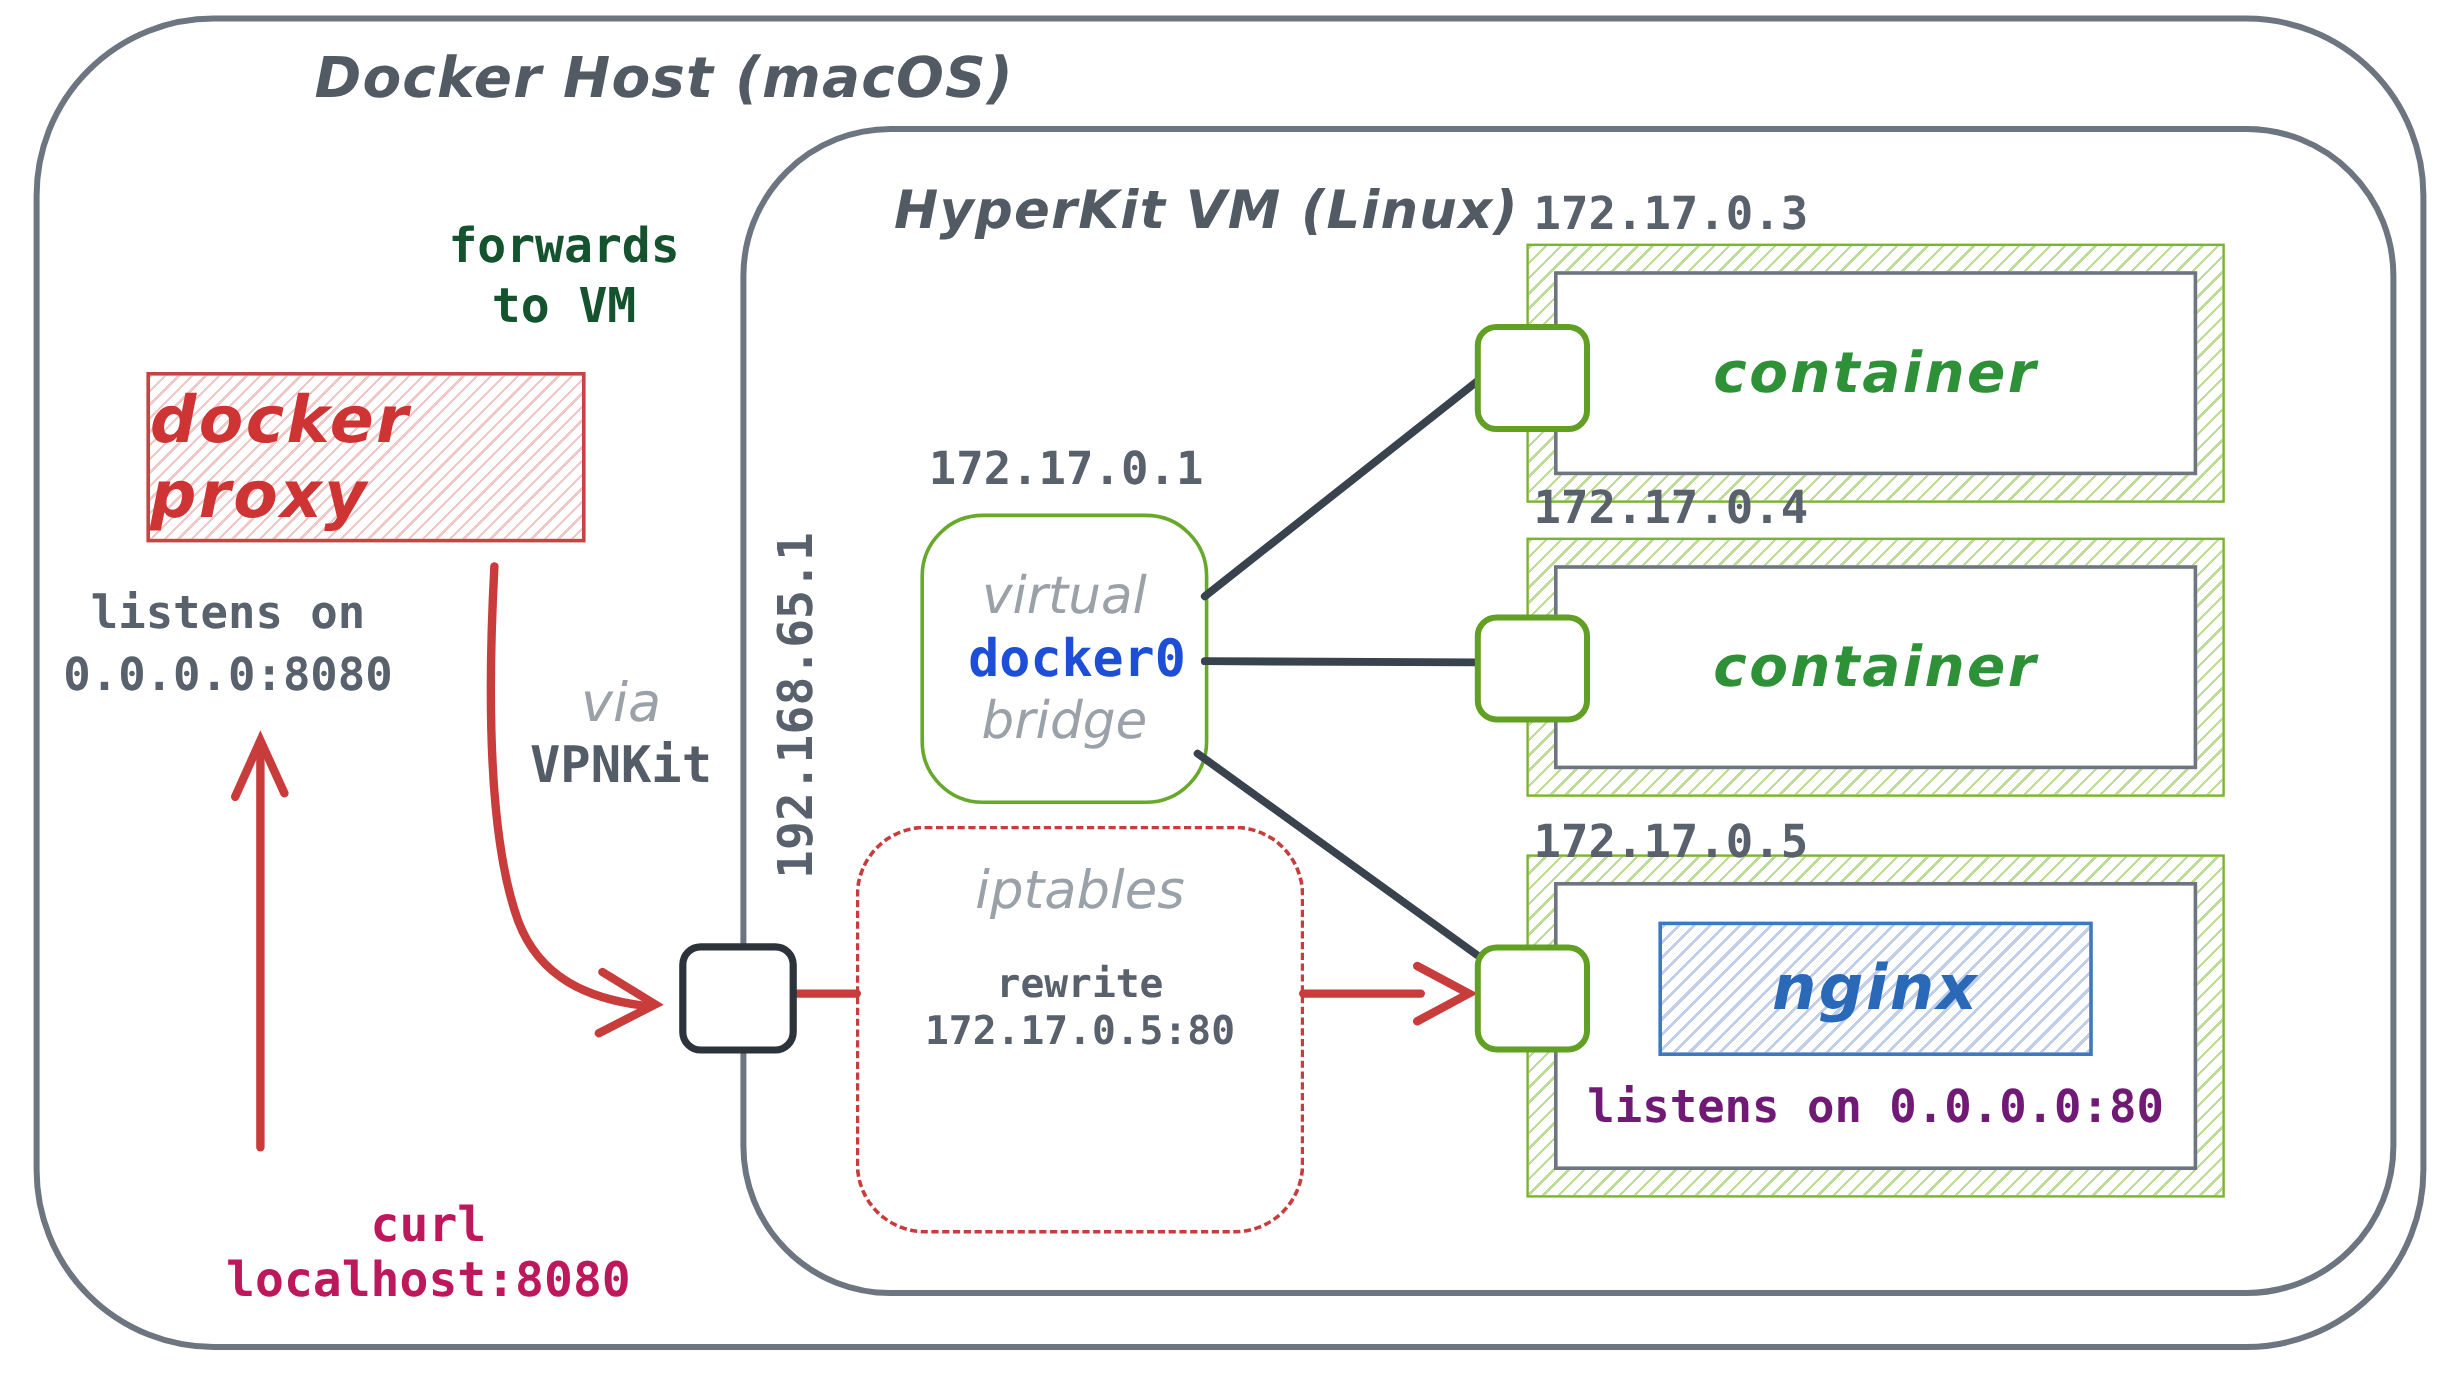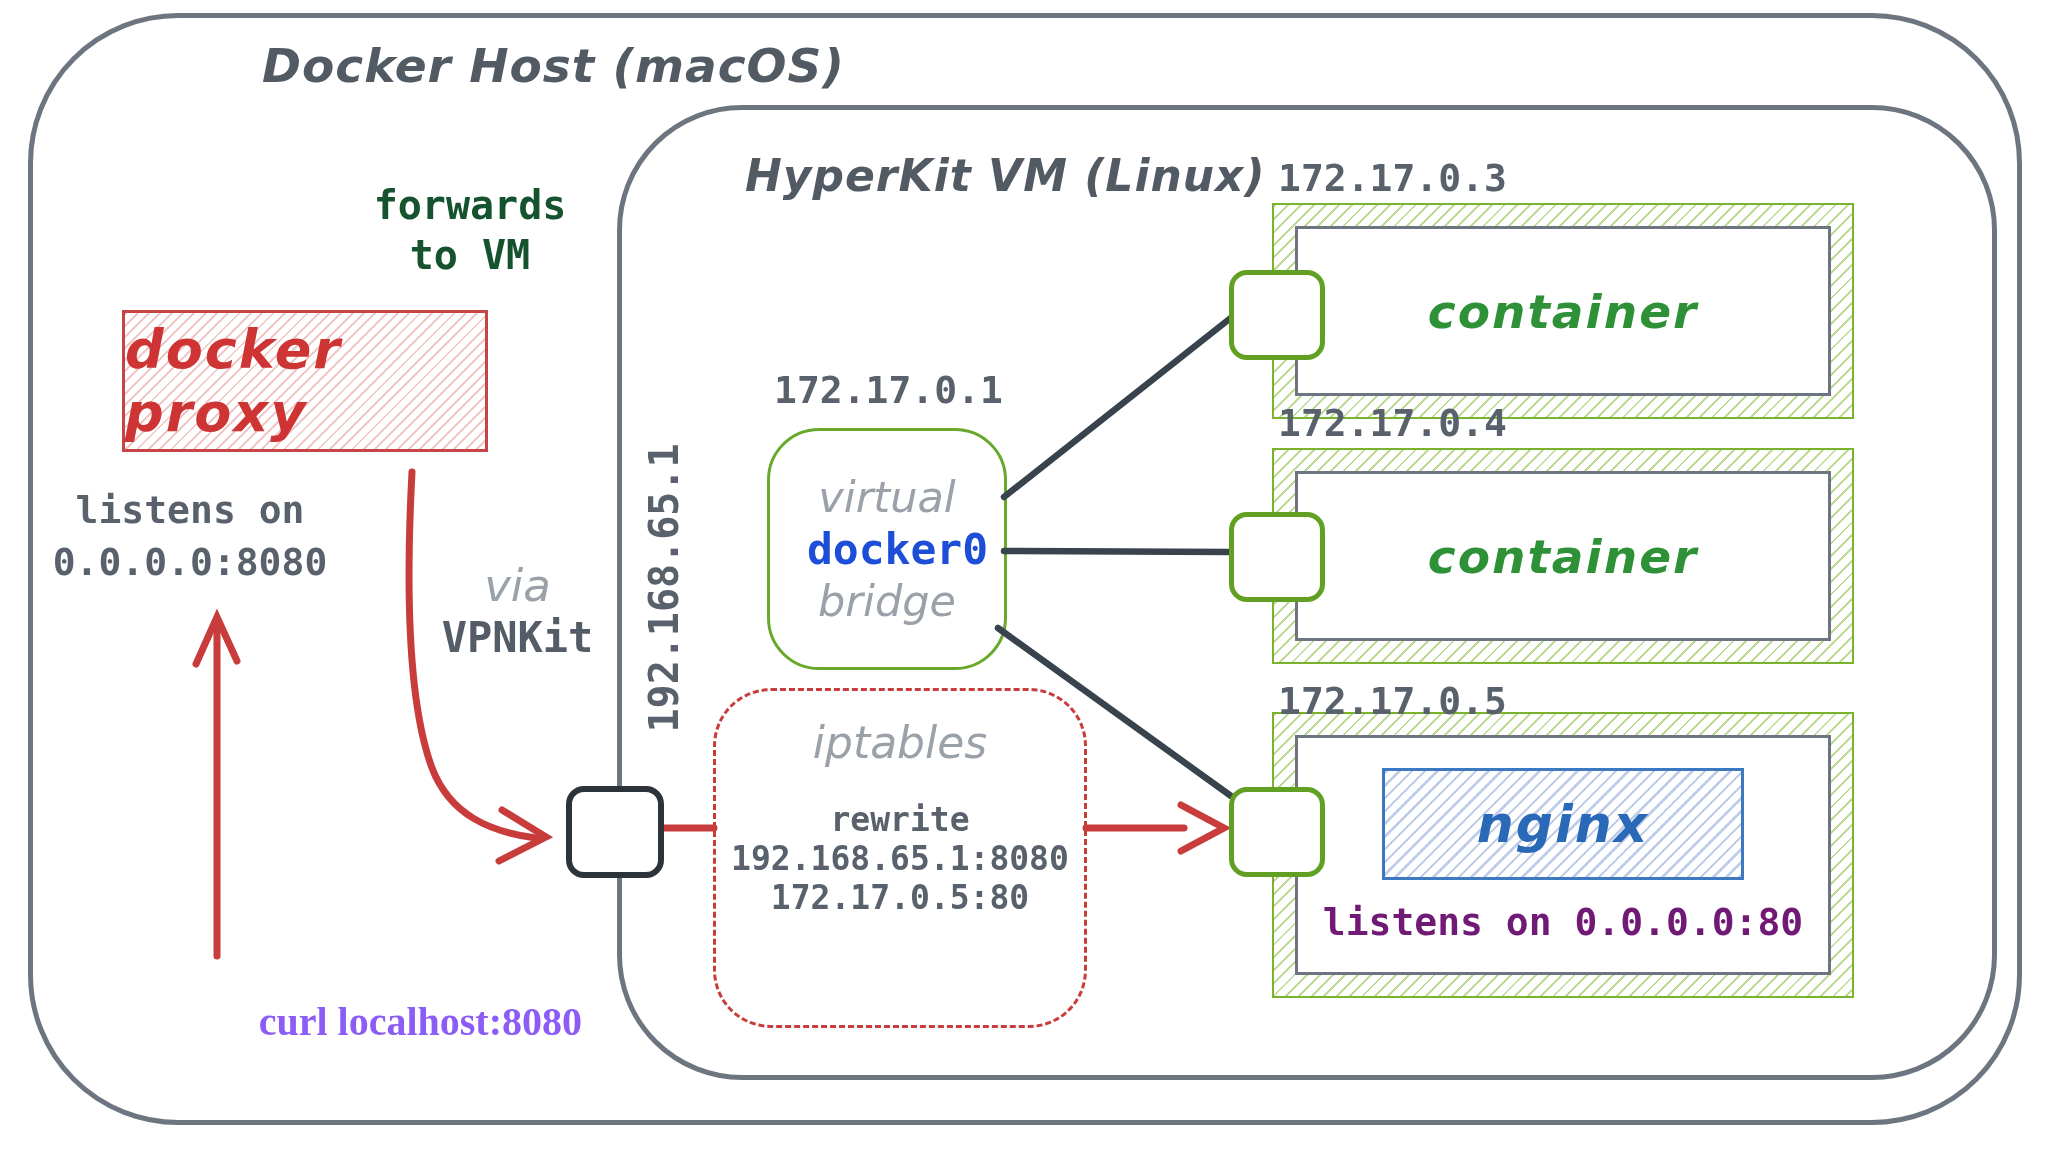--- a/index.html
+++ b/index.html
@@ -28,21 +28,21 @@
   .vm-title   { left:745px; top:150px; font-size:44px; z-index:2; }
 
   .forwards {
     left:315px; top:180px; width:310px; text-align:center;
     font-size:40px; line-height:50px; color:#14532d; z-index:2;
   }
   .listens {
     left:15px; top:484px; width:350px; text-align:center;
     font-size:38px; line-height:52px; color:#59626c; z-index:2;
   }
-  .curl { left:132px; top:998px; width:450px; text-align:right; font-size:40px; color:#8b5cf6; z-index:2;font-family:Liberation Serif, serif; }
+  .curl { left:132px; top:998px; width:450px; text-align:center; font-size:40px; color:#be185d; z-index:2; }
 
   .via { left:420px; top:560px; width:195px; text-align:center; line-height:52px; z-index:2; }
   .via-1 { font-size:45px; color:#9aa1a8; }
   .via-2 { font-size:42px; color:#545d67; }
 
   .vm-ip {
     left:664px; top:588px; font-size:40px; color:#59626c; white-space:nowrap;
     transform:translate(-50%,-50%) rotate(-90deg); z-index:2;
   }
 
@@ -153,21 +153,20 @@
   <div class="abs bridge-box">
     <div class="hand bridge-1">virtual</div>
     <div class="mono bridge-2">docker0</div>
     <div class="hand bridge-3">bridge</div>
   </div>
 
   <div class="abs iptables-box">
     <div class="hand ipt-title">iptables</div>
     <div class="mono ipt-lines">
       <div>rewrite</div>
-      <div>192.168.65.1:8080</div>
       <div>172.17.0.5:80</div>
     </div>
   </div>
 
   <div class="abs mono ip-label ipl1">172.17.0.3</div>
   <div class="abs cframe cf1">
     <div class="cinner">
       <span class="hand container-word">container</span>
     </div>
   </div>

